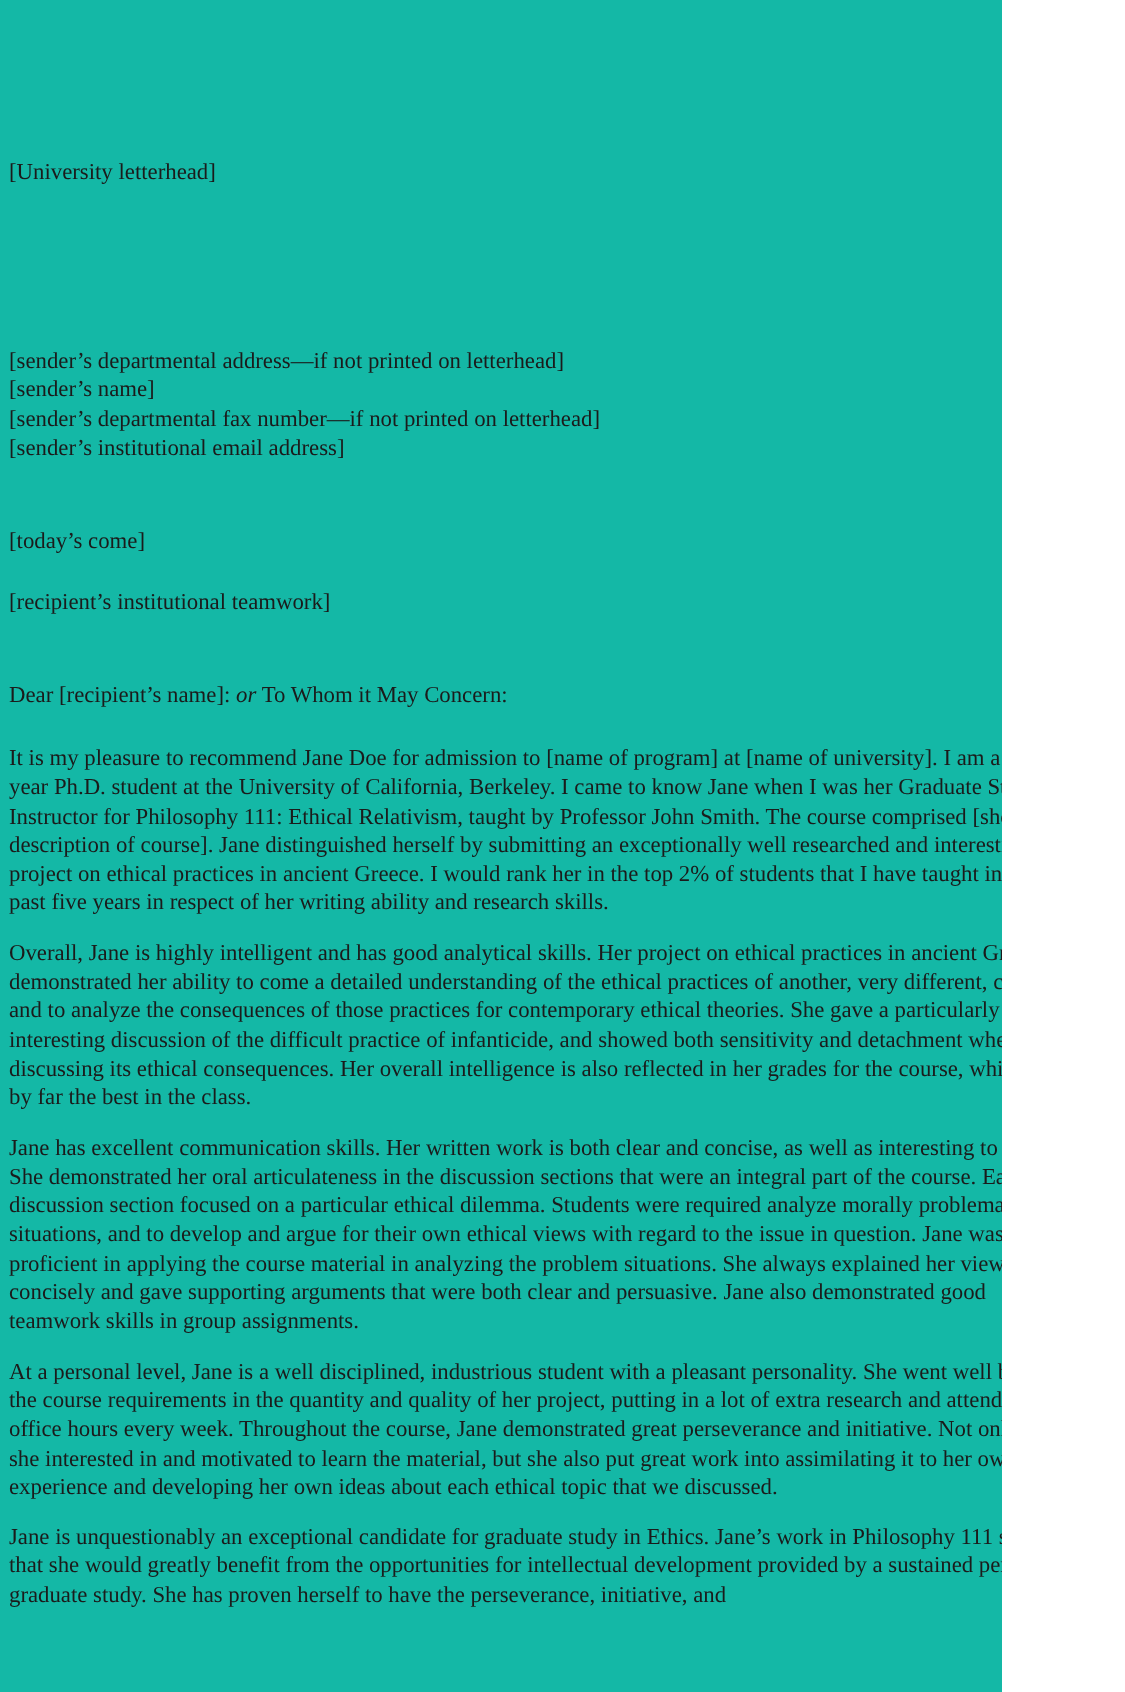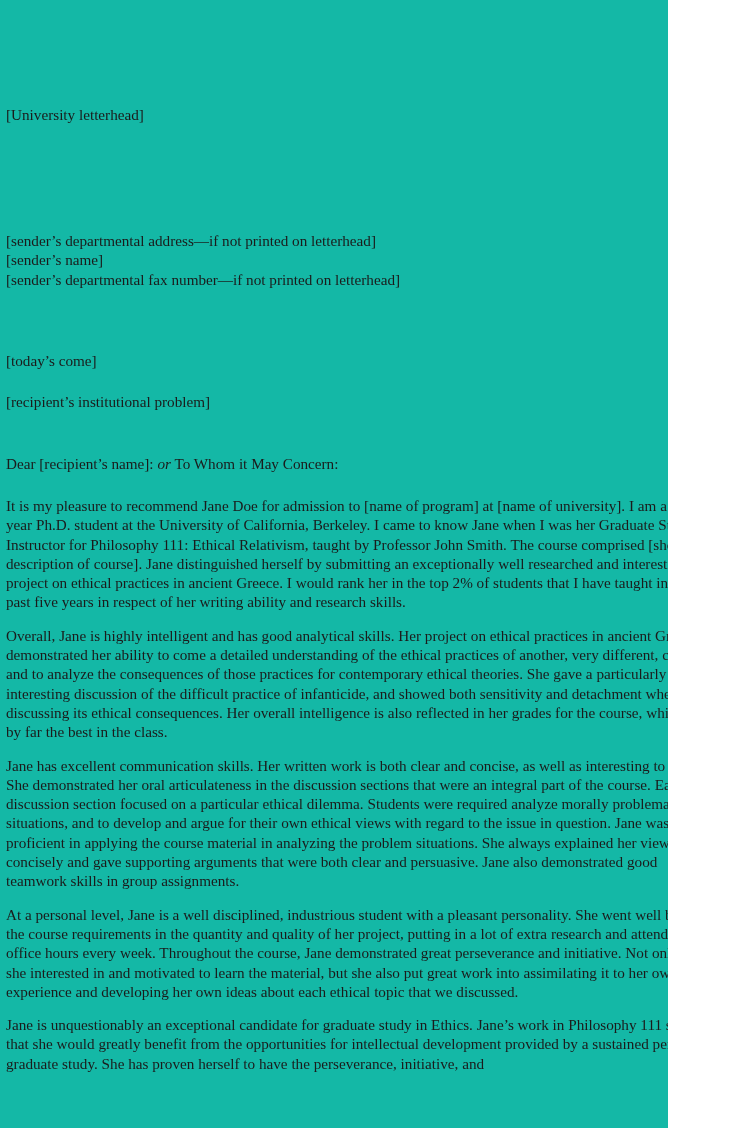--- a/index.html
+++ b/index.html
@@ -90,28 +90,29 @@
 
 <div class="page">
   <div class="doc-body">
 
     <div class="letterhead-line">[University letterhead]</div>
 
     <div class="sender-block">
       <div class="sender-line">[sender’s departmental address—if not printed on letterhead]</div>
       <div class="sender-line">[sender’s name]</div>
       <div class="sender-line">[sender’s departmental fax number—if not printed on letterhead]</div>
+      <div class="sender-line">[sender’s institutional email address]</div>
     </div>
 
     <div class="date-block">
       <div class="sender-line">[today’s come]</div>
     </div>
 
     <div class="recipient-block">
-      <div class="recipient-line">[recipient’s institutional problem]</div>
+      <div class="recipient-line">[recipient’s institutional teamwork]</div>
     </div>
 
     <div class="salutation"><span>Dear [recipient’s name]: </span><em>or</em><span> To Whom it May Concern:</span></div>
 
     <div class="paragraphs">
       <p class="para">It is my pleasure to recommend Jane Doe for admission to [name of program] at [name of university]. I am a fifth-year Ph.D. student at the University of California, Berkeley. I came to know Jane when I was her Graduate Student Instructor for Philosophy 111: Ethical Relativism, taught by Professor John Smith. The course comprised [short description of course]. Jane distinguished herself by submitting an exceptionally well researched and interesting project on ethical practices in ancient Greece. I would rank her in the top 2% of students that I have taught in the past five years in respect of her writing ability and research skills.</p>
       <p class="para">Overall, Jane is highly intelligent and has good analytical skills. Her project on ethical practices in ancient Greece demonstrated her ability to come a detailed understanding of the ethical practices of another, very different, culture, and to analyze the consequences of those practices for contemporary ethical theories. She gave a particularly interesting discussion of the difficult practice of infanticide, and showed both sensitivity and detachment when discussing its ethical consequences. Her overall intelligence is also reflected in her grades for the course, which were by far the best in the class.</p>
       <p class="para">Jane has excellent communication skills. Her written work is both clear and concise, as well as interesting to read. She demonstrated her oral articulateness in the discussion sections that were an integral part of the course. Each discussion section focused on a particular ethical dilemma. Students were required analyze morally problematic situations, and to develop and argue for their own ethical views with regard to the issue in question. Jane was highly proficient in applying the course material in analyzing the problem situations. She always explained her views very concisely and gave supporting arguments that were both clear and persuasive. Jane also demonstrated good teamwork skills in group assignments.</p>
       <p class="para">At a personal level, Jane is a well disciplined, industrious student with a pleasant personality. She went well beyond the course requirements in the quantity and quality of her project, putting in a lot of extra research and attending office hours every week. Throughout the course, Jane demonstrated great perseverance and initiative. Not only was she interested in and motivated to learn the material, but she also put great work into assimilating it to her own experience and developing her own ideas about each ethical topic that we discussed.</p>
       <p class="para">Jane is unquestionably an exceptional candidate for graduate study in Ethics. Jane’s work in Philosophy 111 suggests that she would greatly benefit from the opportunities for intellectual development provided by a sustained period of graduate study. She has proven herself to have the perseverance, initiative, and</p>

